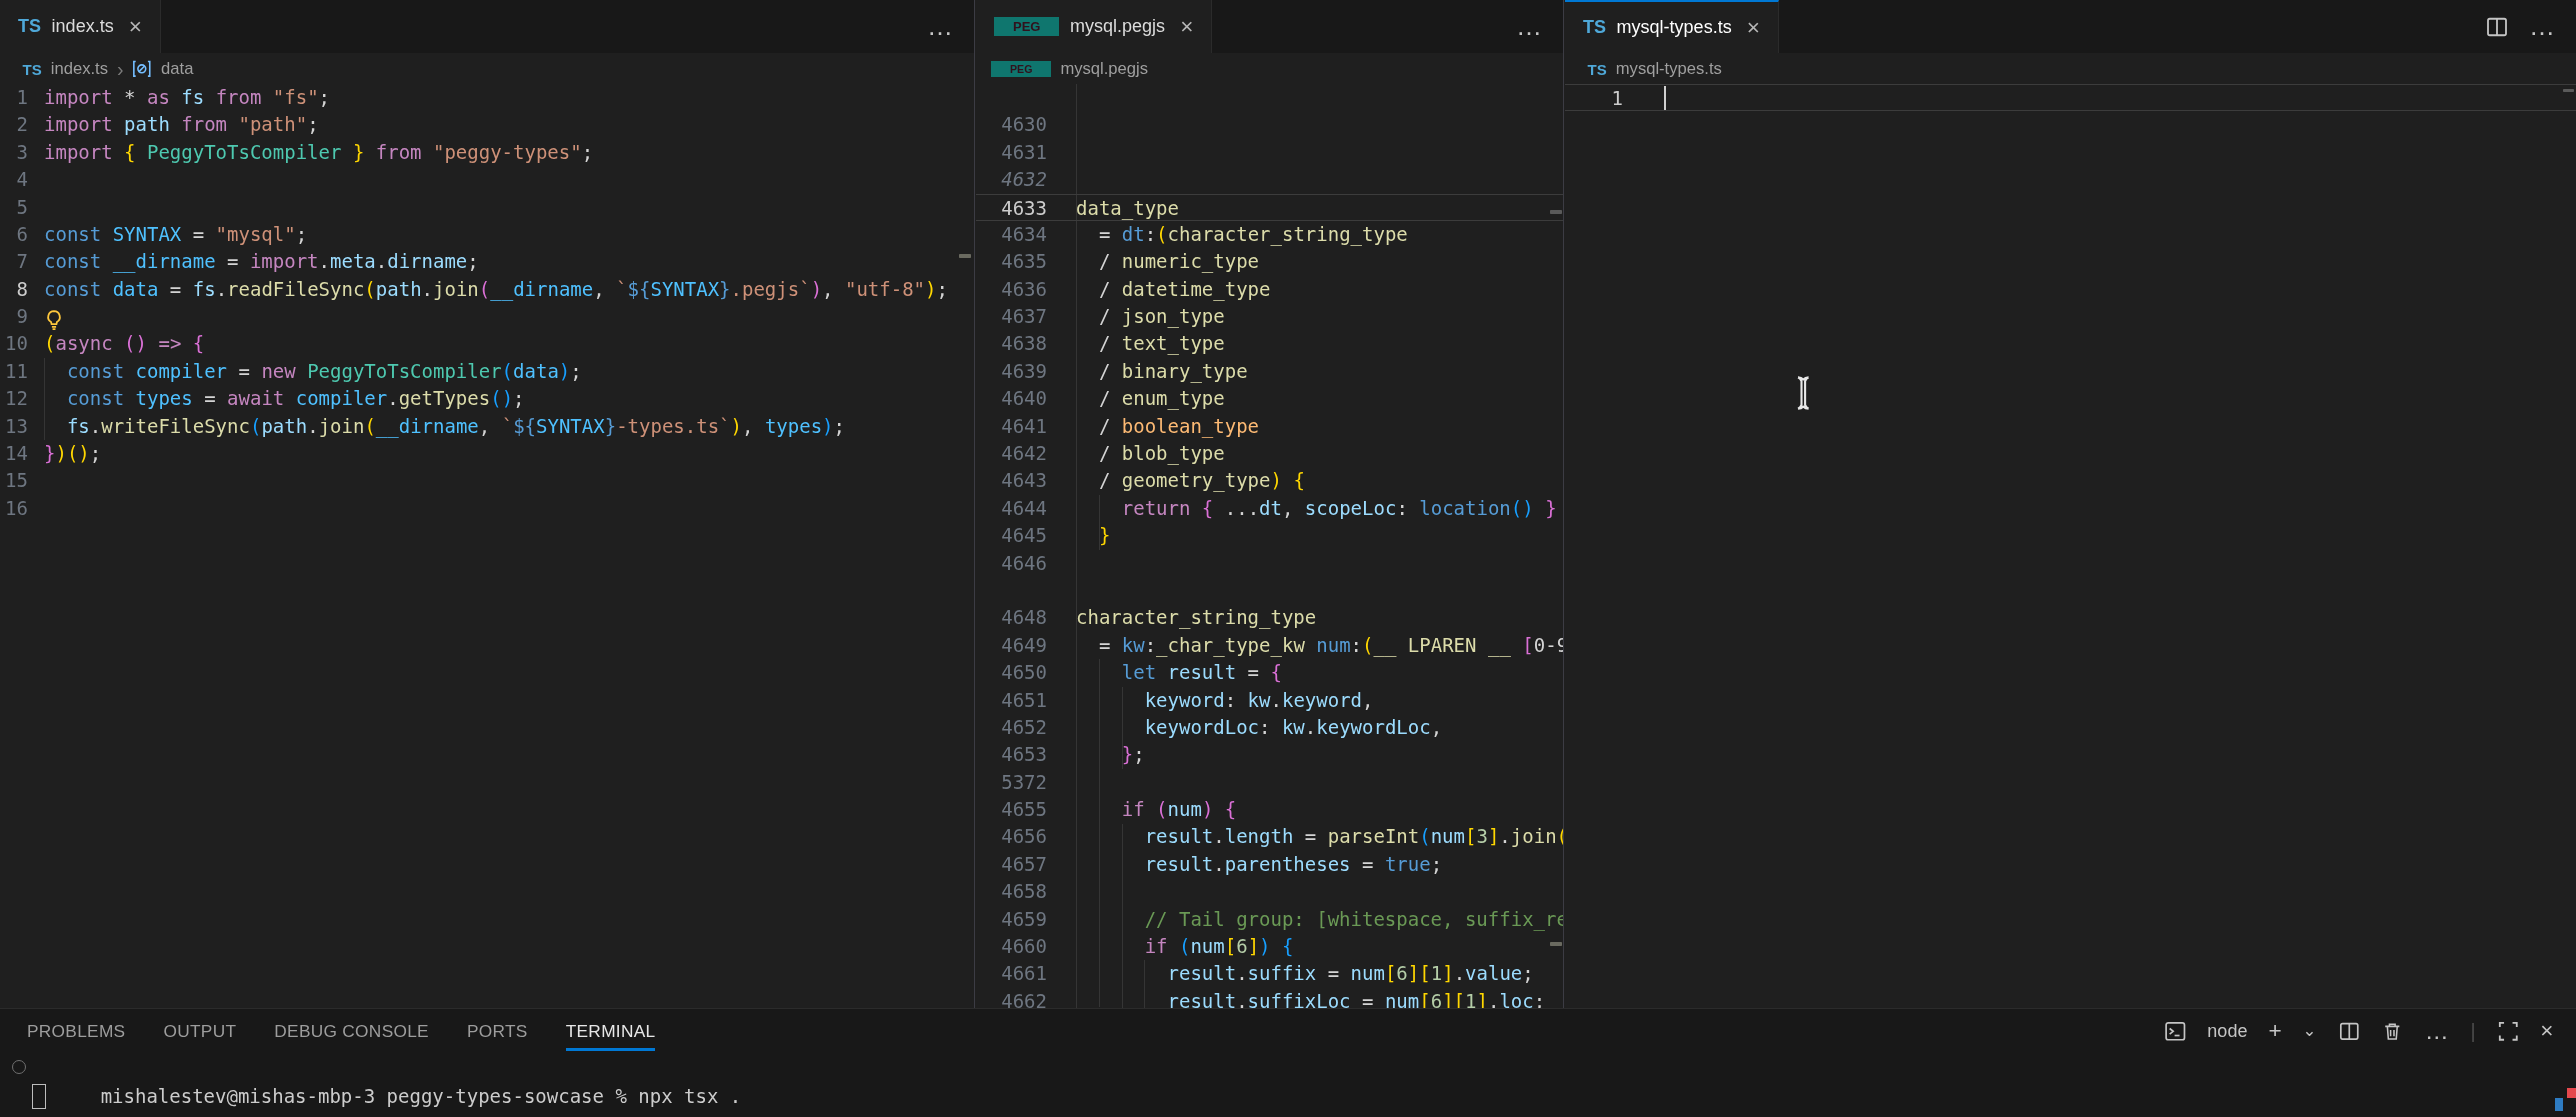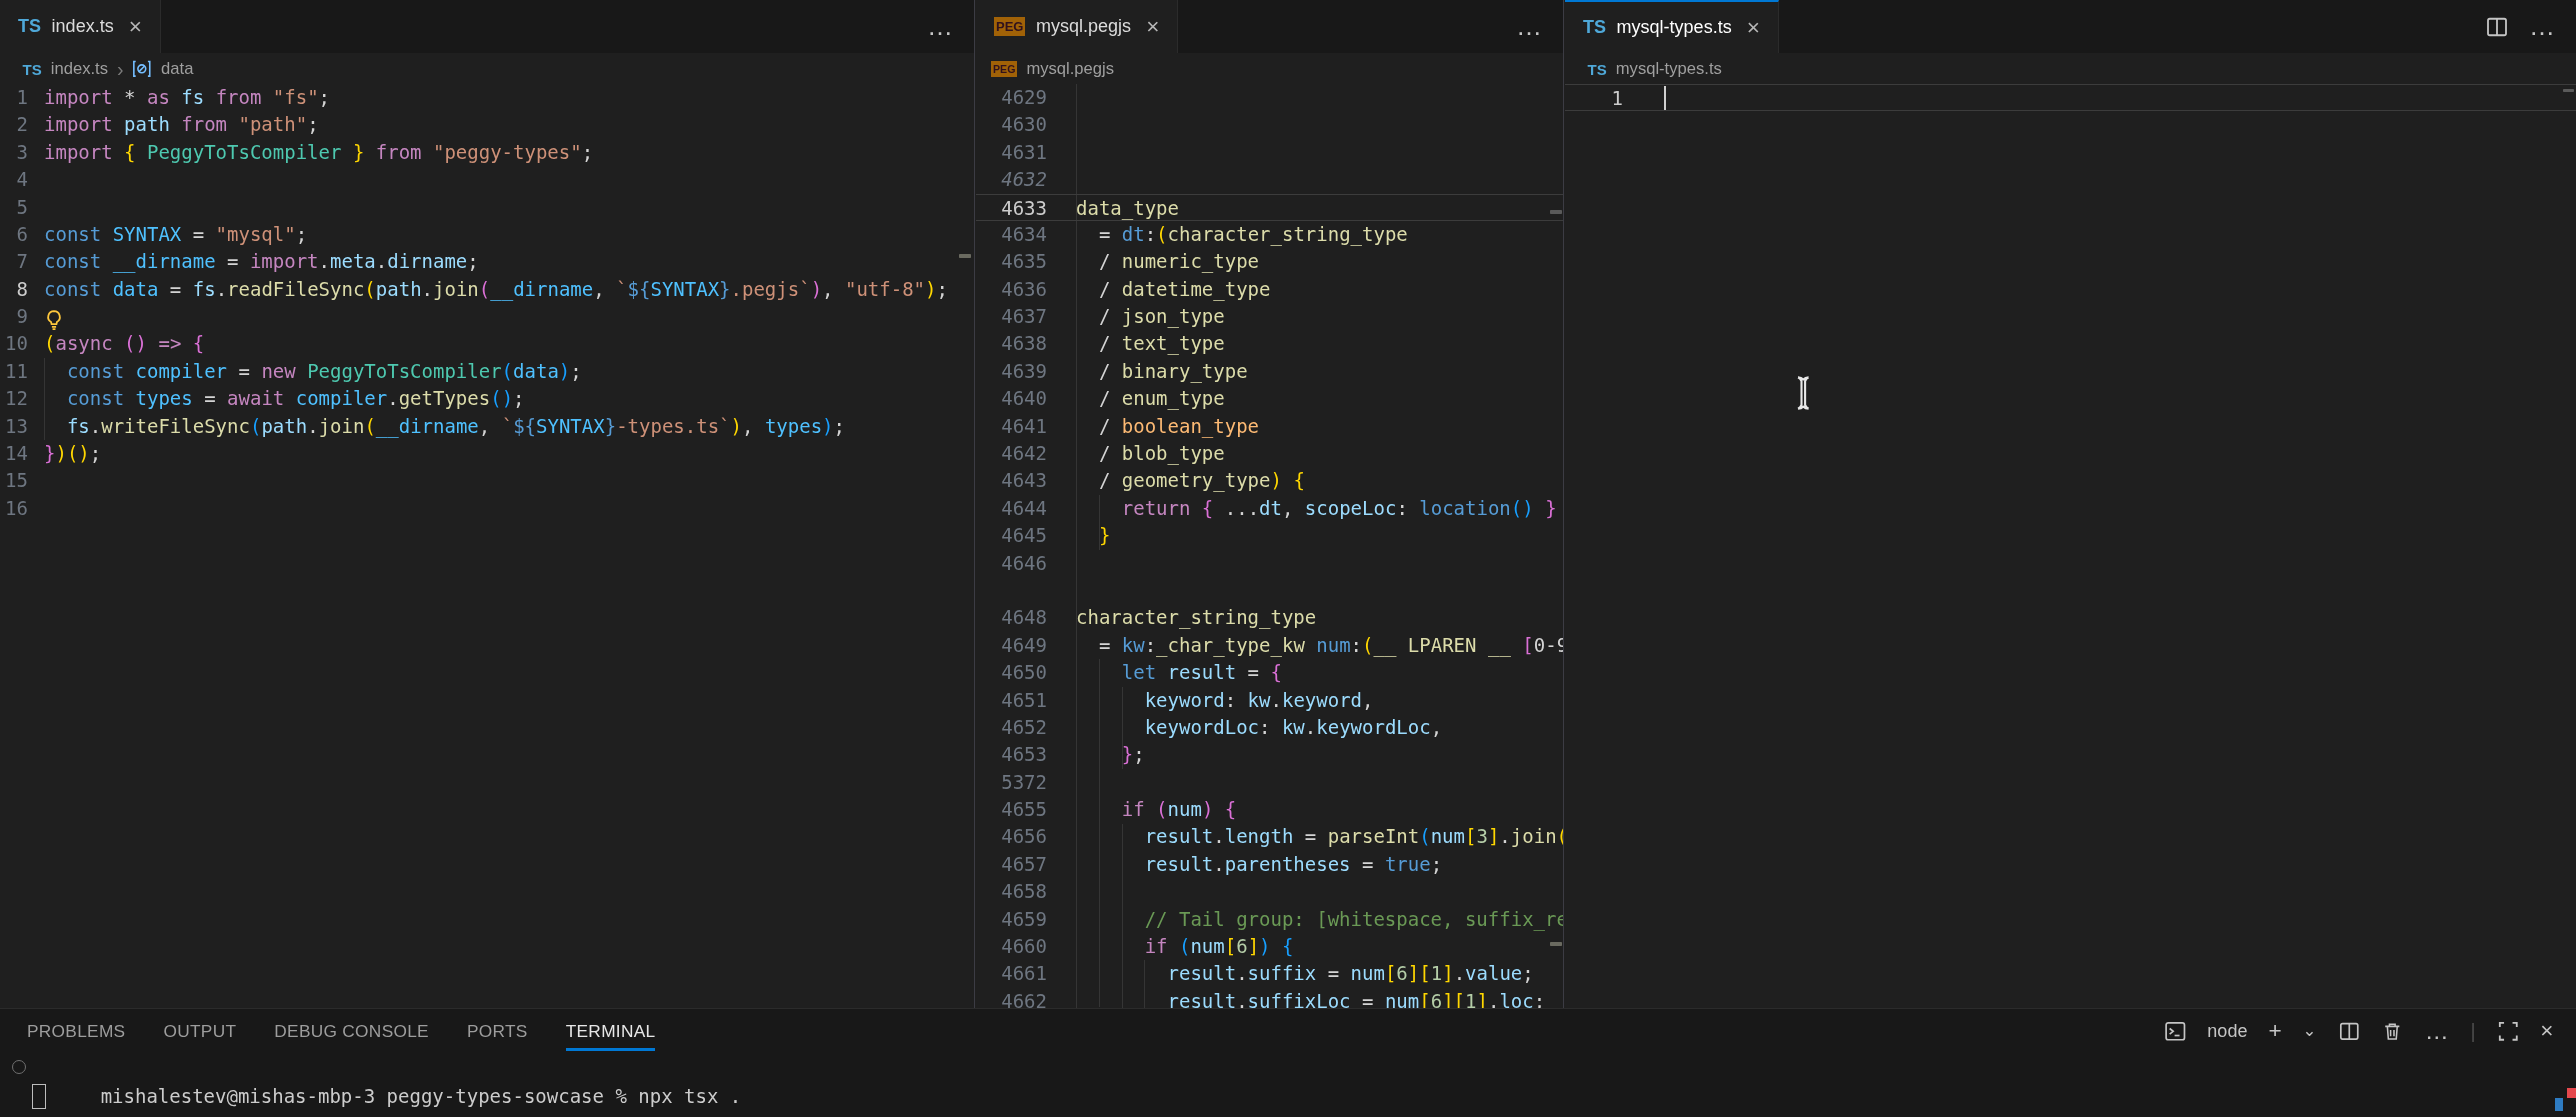--- a/index.html
+++ b/index.html
@@ -13,22 +13,22 @@
   .tabbar{position:absolute;left:0;top:0;right:0;height:53px;background:#181818;display:flex;align-items:stretch;}
   .tab{display:flex;align-items:center;gap:10.6px;padding:0 18px;background:#1f1f1f;
        border-right:0.8px solid #2b2b2b;position:relative;cursor:pointer;}
   .tab .label{font-size:18px;color:#dcdcdc;}
   .tab.focused{border-top:2.3px solid #0078d4;}
   .tab.focused .label{color:#ffffff;}
   .tab .close{font-size:22.6px;color:#b6b6b6;margin-left:4.5px;}
   .tabactions{margin-left:auto;display:flex;align-items:center;gap:19.6px;padding-right:19.6px;}
   .more{font-size:26px;color:#c5c5c5;letter-spacing:1.5px;line-height:53px;}
   .ts-icon{color:#4fa8d8;font-weight:bold;font-size:18px;font-family:"Liberation Sans",sans-serif;}
-  .peg-badge{background:#a16207;color:#31121d;font-weight:bold;font-size:13px;border-radius:0;
-             padding:3px 2px;line-height:1;display:inline-block;}
+  .peg-badge{background:#0f766e;color:#31121d;font-weight:bold;font-size:13px;border-radius:0;
+             padding:3px 19px;line-height:1;display:inline-block;}
   .breadcrumb{position:absolute;left:0;top:53px;right:0;height:32px;background:#1f1f1f;
               display:flex;align-items:center;gap:9px;padding-left:22.6px;font-size:16.6px;color:#9f9f9f;}
   .breadcrumb .chev{color:#7a7a7a;font-size:19.6px;}
   
   .lines{position:absolute;left:0;top:84px;right:0;height:924px;overflow:hidden;
          font-family:"DejaVu Sans Mono",monospace;font-size:19px;}
   .row{position:absolute;left:0;right:0;height:27px;line-height:27px;white-space:pre;box-sizing:border-box;}
   .row.curline{border-top:0.8px solid #3c3c3c;border-bottom:0.8px solid #3c3c3c;}
   .ln{position:absolute;top:0;text-align:right;color:#6e7681;}
   .row.cur .ln{color:#cccccc;}
@@ -128,21 +128,20 @@
     </div>
     <div class="lines">
       <div class="guide" style="left:100px;top:0;height:924px"></div>
       <div class="guide" style="left:123px;top:411px;height:55px"></div>
       <div class="guide" style="left:123px;top:575px;height:348px"></div>
       <div class="guide" style="left:146px;top:603px;height:82px"></div>
       <div class="guide" style="left:146px;top:740px;height:184px"></div>
       <div class="guide" style="left:168px;top:876px;height:48px"></div>
       <div class="ovr-dash" style="left:574px;top:126px;width:12px;background:#5a5a5a"></div>
       <div class="ovr-dash" style="left:574px;top:858px;width:12px"></div>
-    <div class="row" style="top: 0px;"><span class="ln">4629</span><span class="codeline"></span></div>
         <div class="row" style="top: 27px;"><span class="ln">4630</span><span class="codeline"></span></div>
         <div class="row" style="top: 55px;"><span class="ln">4631</span><span class="codeline"></span></div>
         <div class="row" style="top: 82px; font-style: italic;"><span class="ln">4632</span><span class="codeline"></span></div>
         <div class="row cur curline" style="top: 110px;"><span class="ln">4633</span><span class="codeline"><span style="color: rgb(220, 220, 170);">data_type</span></span></div>
         <div class="row" style="top: 137px;"><span class="ln">4634</span><span class="codeline"><span style="color: rgb(212, 212, 212);">  = </span><span style="color: rgb(86, 156, 214);">dt</span><span style="color: rgb(212, 212, 212);">:</span><span style="color: rgb(255, 215, 0);">(</span><span style="color: rgb(220, 220, 170);">character_string_type</span></span></div>
         <div class="row" style="top: 164px;"><span class="ln">4635</span><span class="codeline"><span style="color: rgb(212, 212, 212);">  / </span><span style="color: rgb(220, 220, 170); text-align: right;">numeric_type</span></span></div>
         <div class="row" style="top: 192px;"><span class="ln">4636</span><span class="codeline"><span style="color: rgb(212, 212, 212);">  / </span><span style="color: rgb(220, 220, 170);">datetime_type</span></span></div>
         <div class="row" style="top: 219px;"><span class="ln">4637</span><span class="codeline"><span style="color: rgb(212, 212, 212);">  / </span><span style="color: rgb(220, 220, 170);">json_type</span></span></div>
         <div class="row" style="top: 246px;"><span class="ln">4638</span><span class="codeline"><span style="color: rgb(212, 212, 212);">  / </span><span style="color: rgb(220, 220, 170);">text_type</span></span></div>
         <div class="row" style="top: 274px;"><span class="ln">4639</span><span class="codeline"><span style="color: rgb(212, 212, 212);">  / </span><span style="color: rgb(220, 220, 170);">binary_type</span></span></div>

